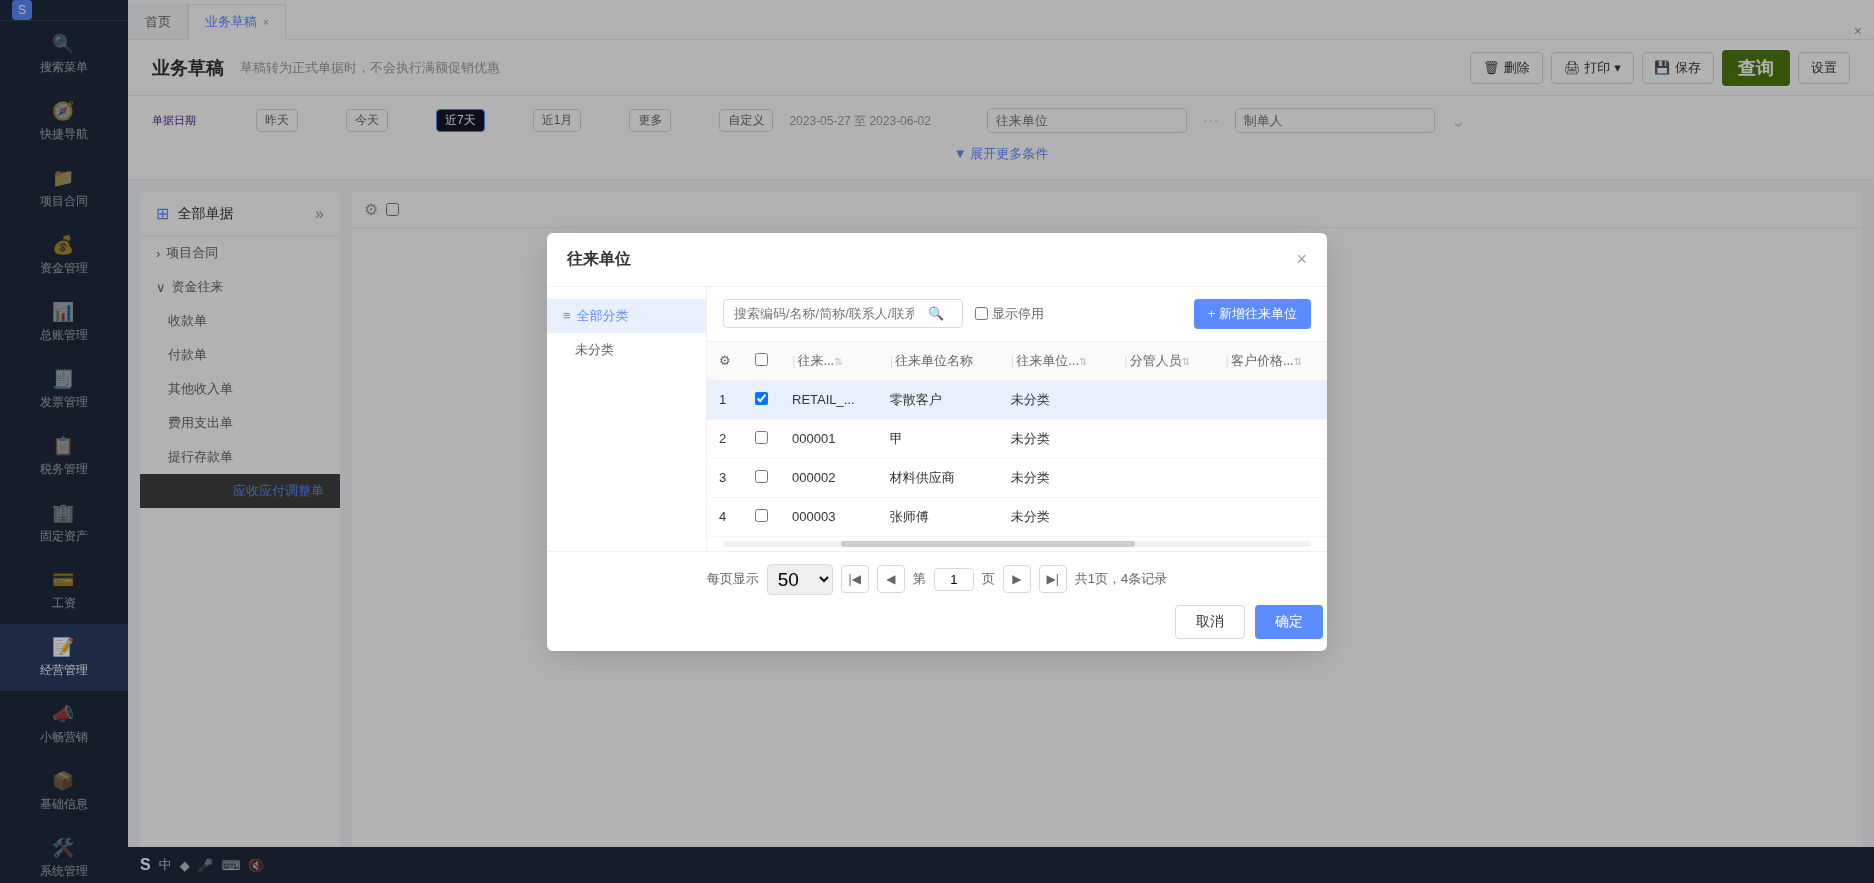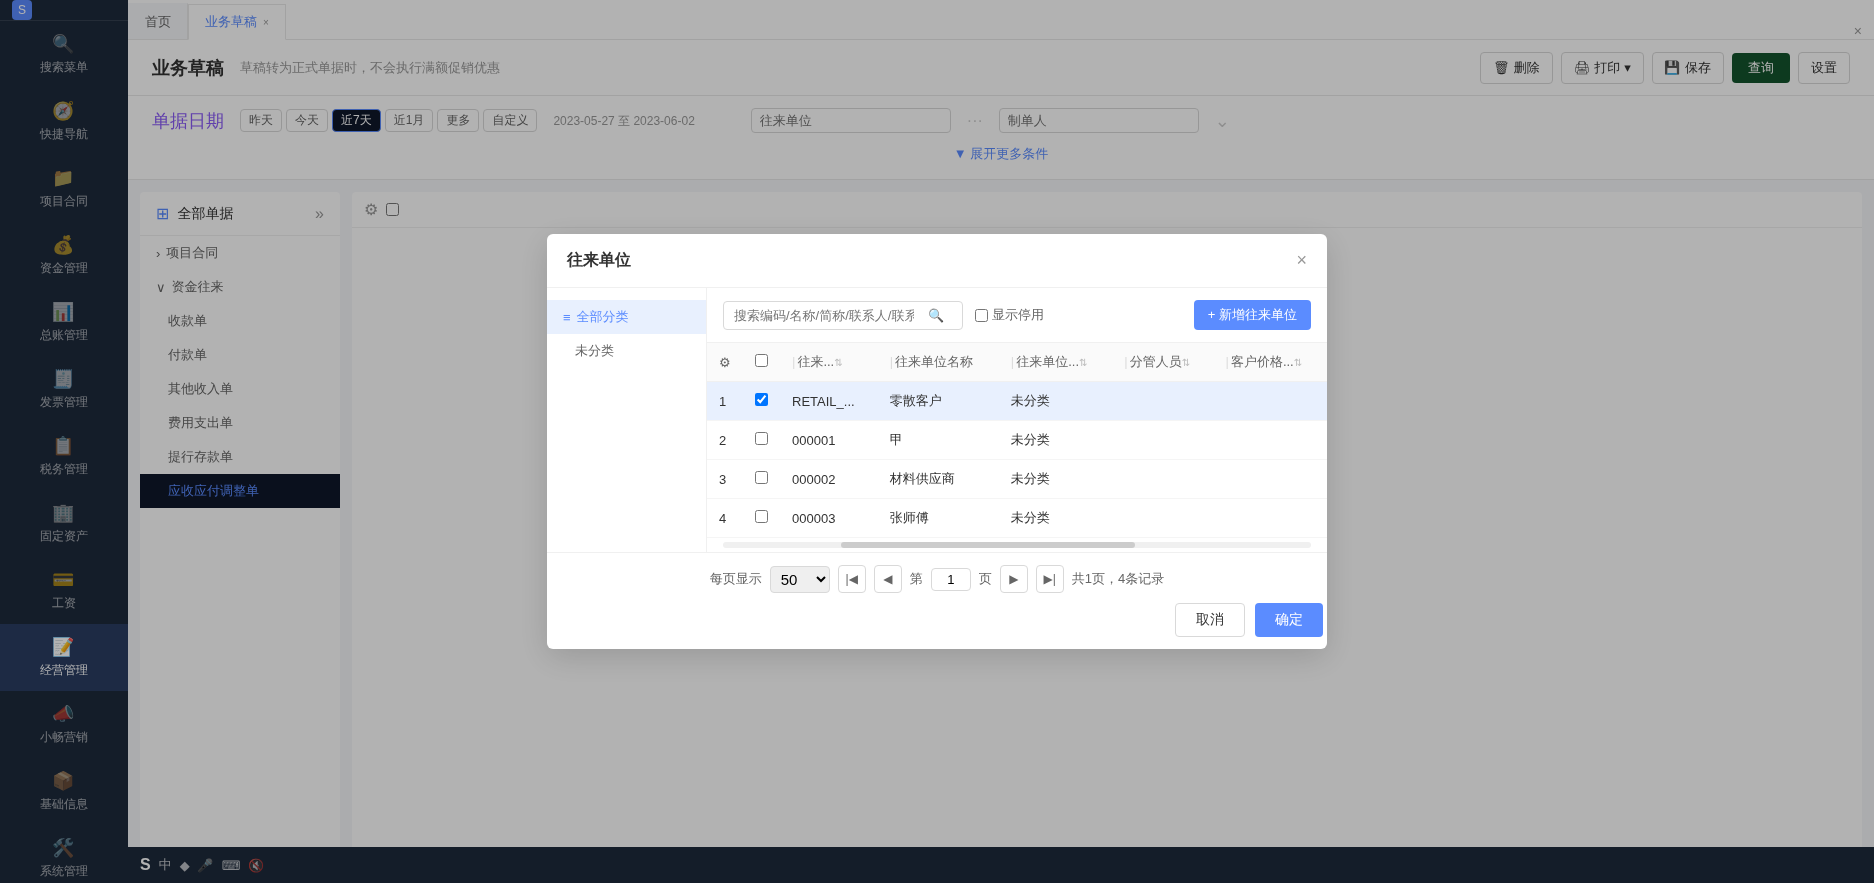--- a/index.html
+++ b/index.html
@@ -105,26 +105,27 @@
       border: 1px solid #d9d9d9;
       background: white;
       border-radius: 4px;
       font-size: 13px;
       cursor: pointer;
       color: #333;
       display: flex; align-items: center; gap: 4px;
     }
     .btn-primary-small {
       padding: 6px 16px;
-      background: #14532d;
+      background: #4d7c0f;
       color: white;
       border: none;
       border-radius: 4px;
-      font-size: 13px;
-      cursor: pointer;
+      font-size: 18px;
+      cursor: pointer;
+      font-weight: bold;
     }
     .btn-secondary-small {
       padding: 6px 12px;
       background: white;
       color: #333;
       border: 1px solid #d9d9d9;
       border-radius: 4px;
       font-size: 13px;
       cursor: pointer;
     }
@@ -134,30 +135,31 @@
       background: white;
       padding: 12px 24px;
       border-bottom: 1px solid #e8e8e8;
     }
     .filter-row {
       display: flex;
       align-items: center;
       gap: 16px;
       margin-bottom: 8px;
     }
-    .filter-label { font-size: 18px; color: #8b5cf6; white-space: nowrap; }
+    .filter-label { font-size: 11px; color: #4c1d95; white-space: nowrap; }
     .date-btns { display: flex; gap: 4px; }
     .date-btn {
       padding: 2px 8px;
       border: 1px solid #d9d9d9;
       border-radius: 4px;
       font-size: 12px;
       cursor: pointer;
       background: white;
       color: #666;
+      margin-left: 44px;
     }
     .date-btn.active {
       background: #0f172a;
       color: white;
       border-color: #5b8cff;
     }
     .date-range { font-size: 12px; color: #999; margin-top: 2px; }
     .filter-input {
       border: 1px solid #d9d9d9;
       border-radius: 4px;
@@ -213,21 +215,21 @@
     }
     .left-panel-item {
       padding: 8px 16px;
       font-size: 13px;
       cursor: pointer;
       color: #666;
       display: flex;
       align-items: center;
       gap: 6px;
     }
-    .left-panel-item.active { background: #0f172a; color: #5b8cff; }
+    .left-panel-item.active { background: #404040; color: #5b8cff; justify-content: flex-end; }
     .left-panel-sub { padding-left: 28px; }
 
     
     .table-area {
       flex: 1;
       background: white;
       border-radius: 4px;
       display: flex;
       flex-direction: column;
       overflow: hidden;
@@ -401,21 +403,21 @@
       align-items: center;
       justify-content: center;
       gap: 8px;
       font-size: 13px;
       color: #666;
     }
     .page-size-select {
       border: 1px solid #d9d9d9;
       border-radius: 4px;
       padding: 3px 6px;
-      font-size: 15px;
+      font-size: 19px;
     }
     .page-btn {
       width: 28px; height: 28px;
       border: 1px solid #d9d9d9;
       border-radius: 4px;
       background: white;
       cursor: pointer;
       display: flex;
       align-items: center;
       justify-content: center;

